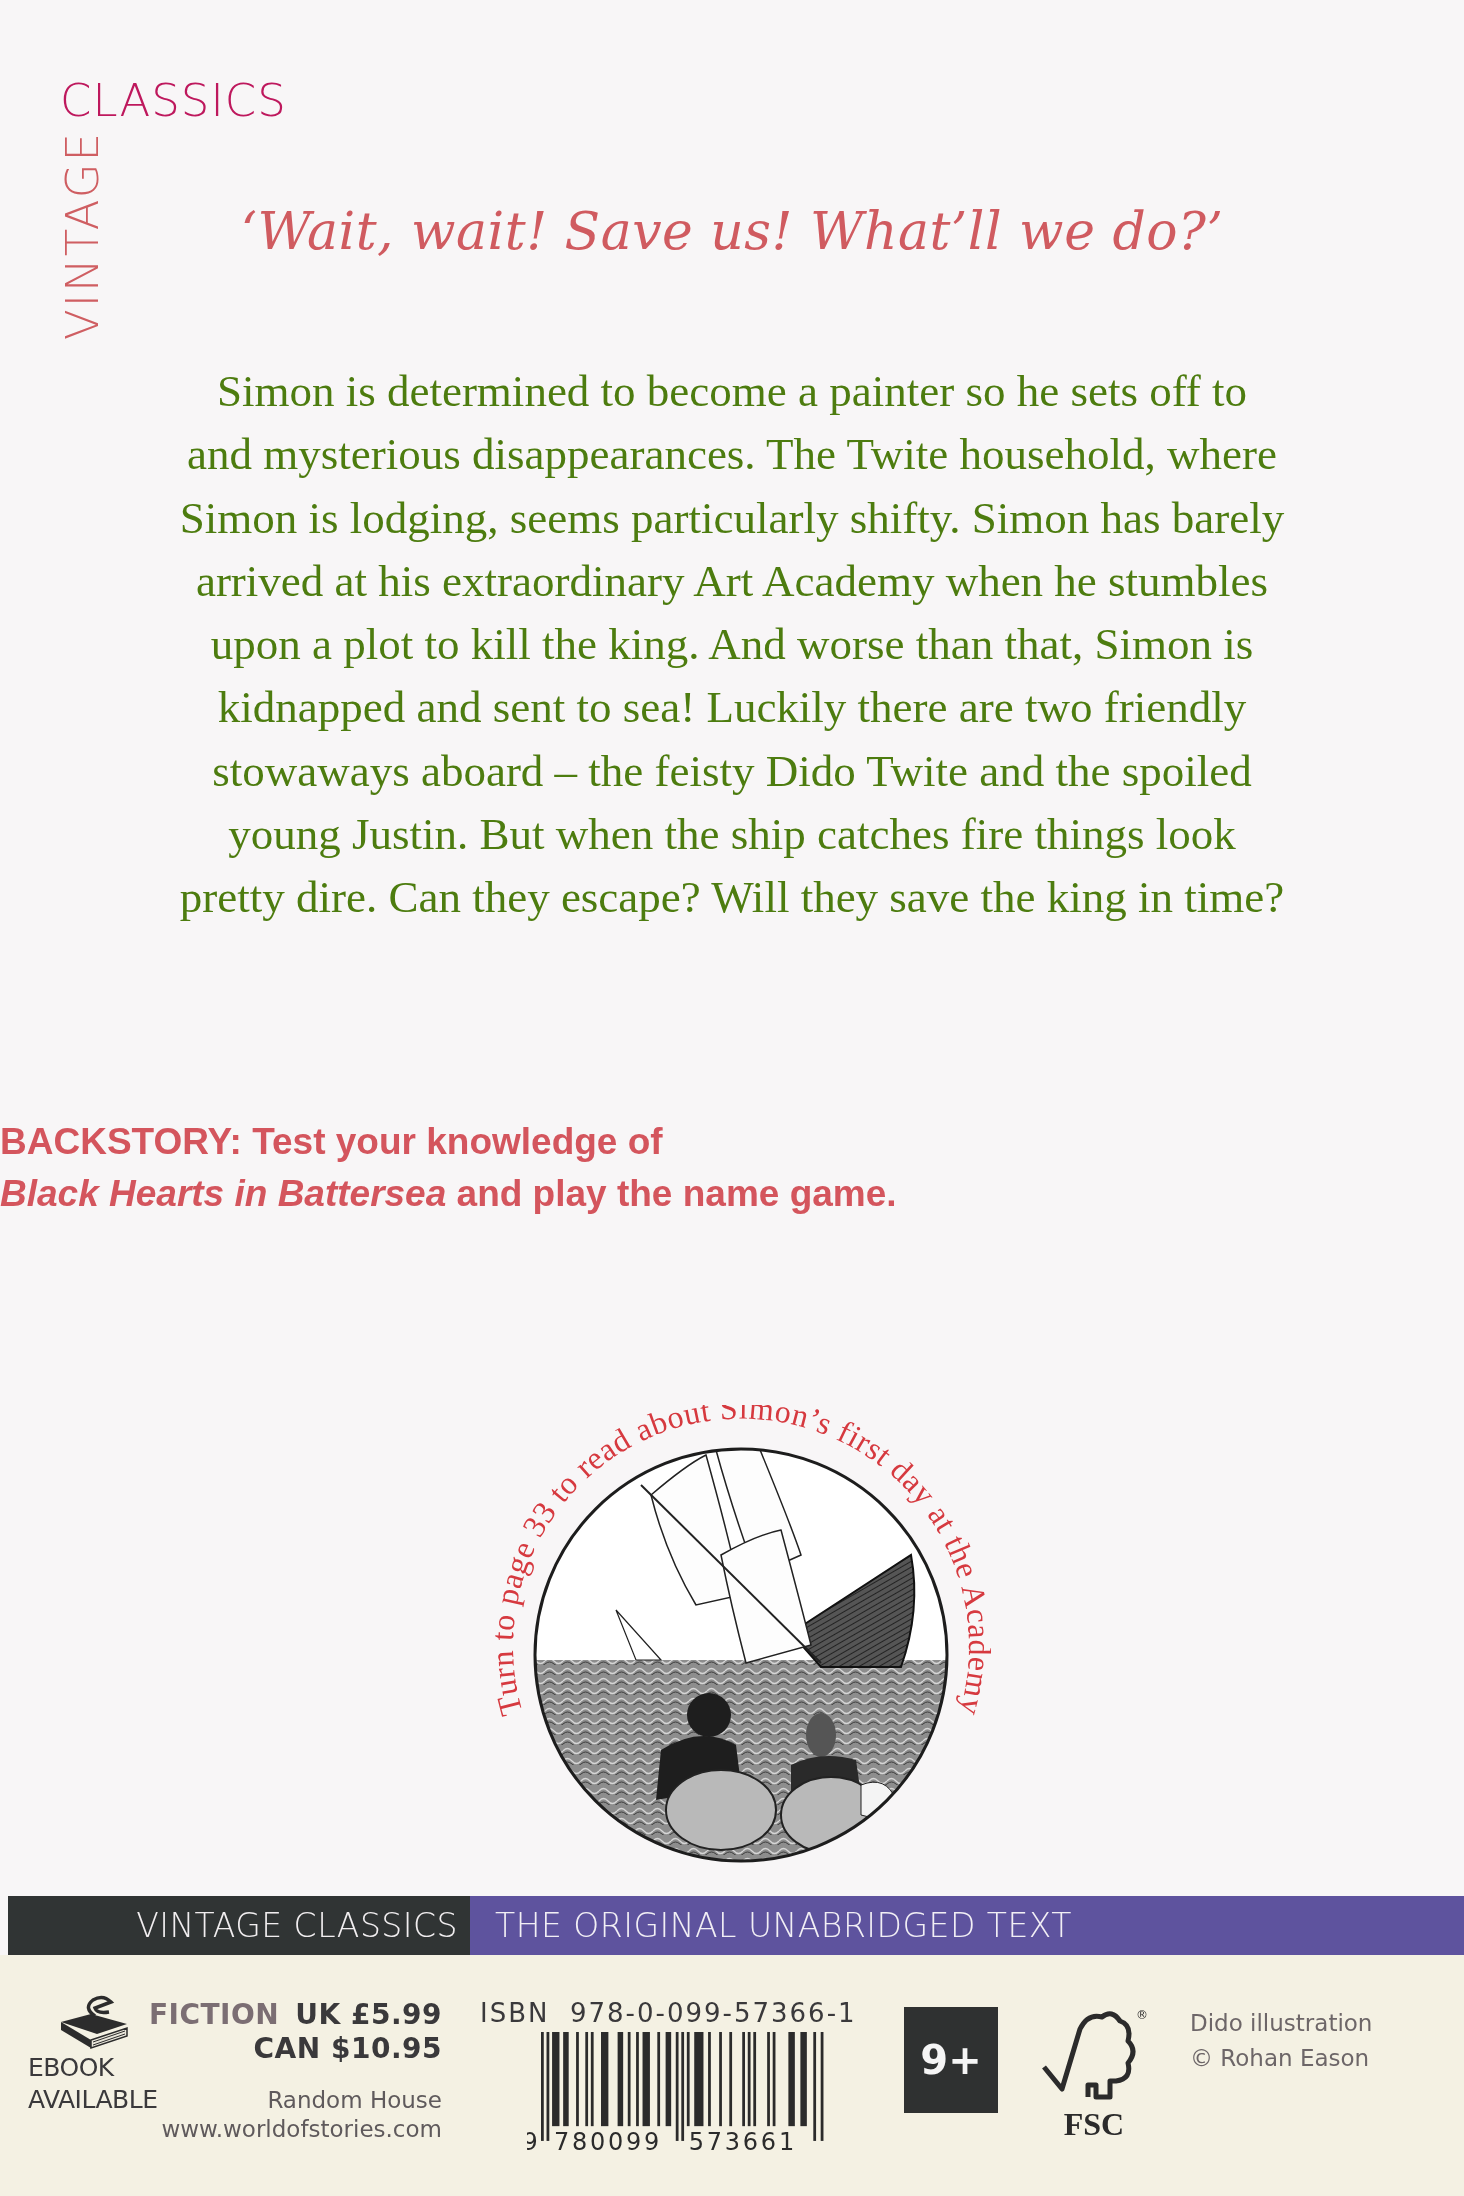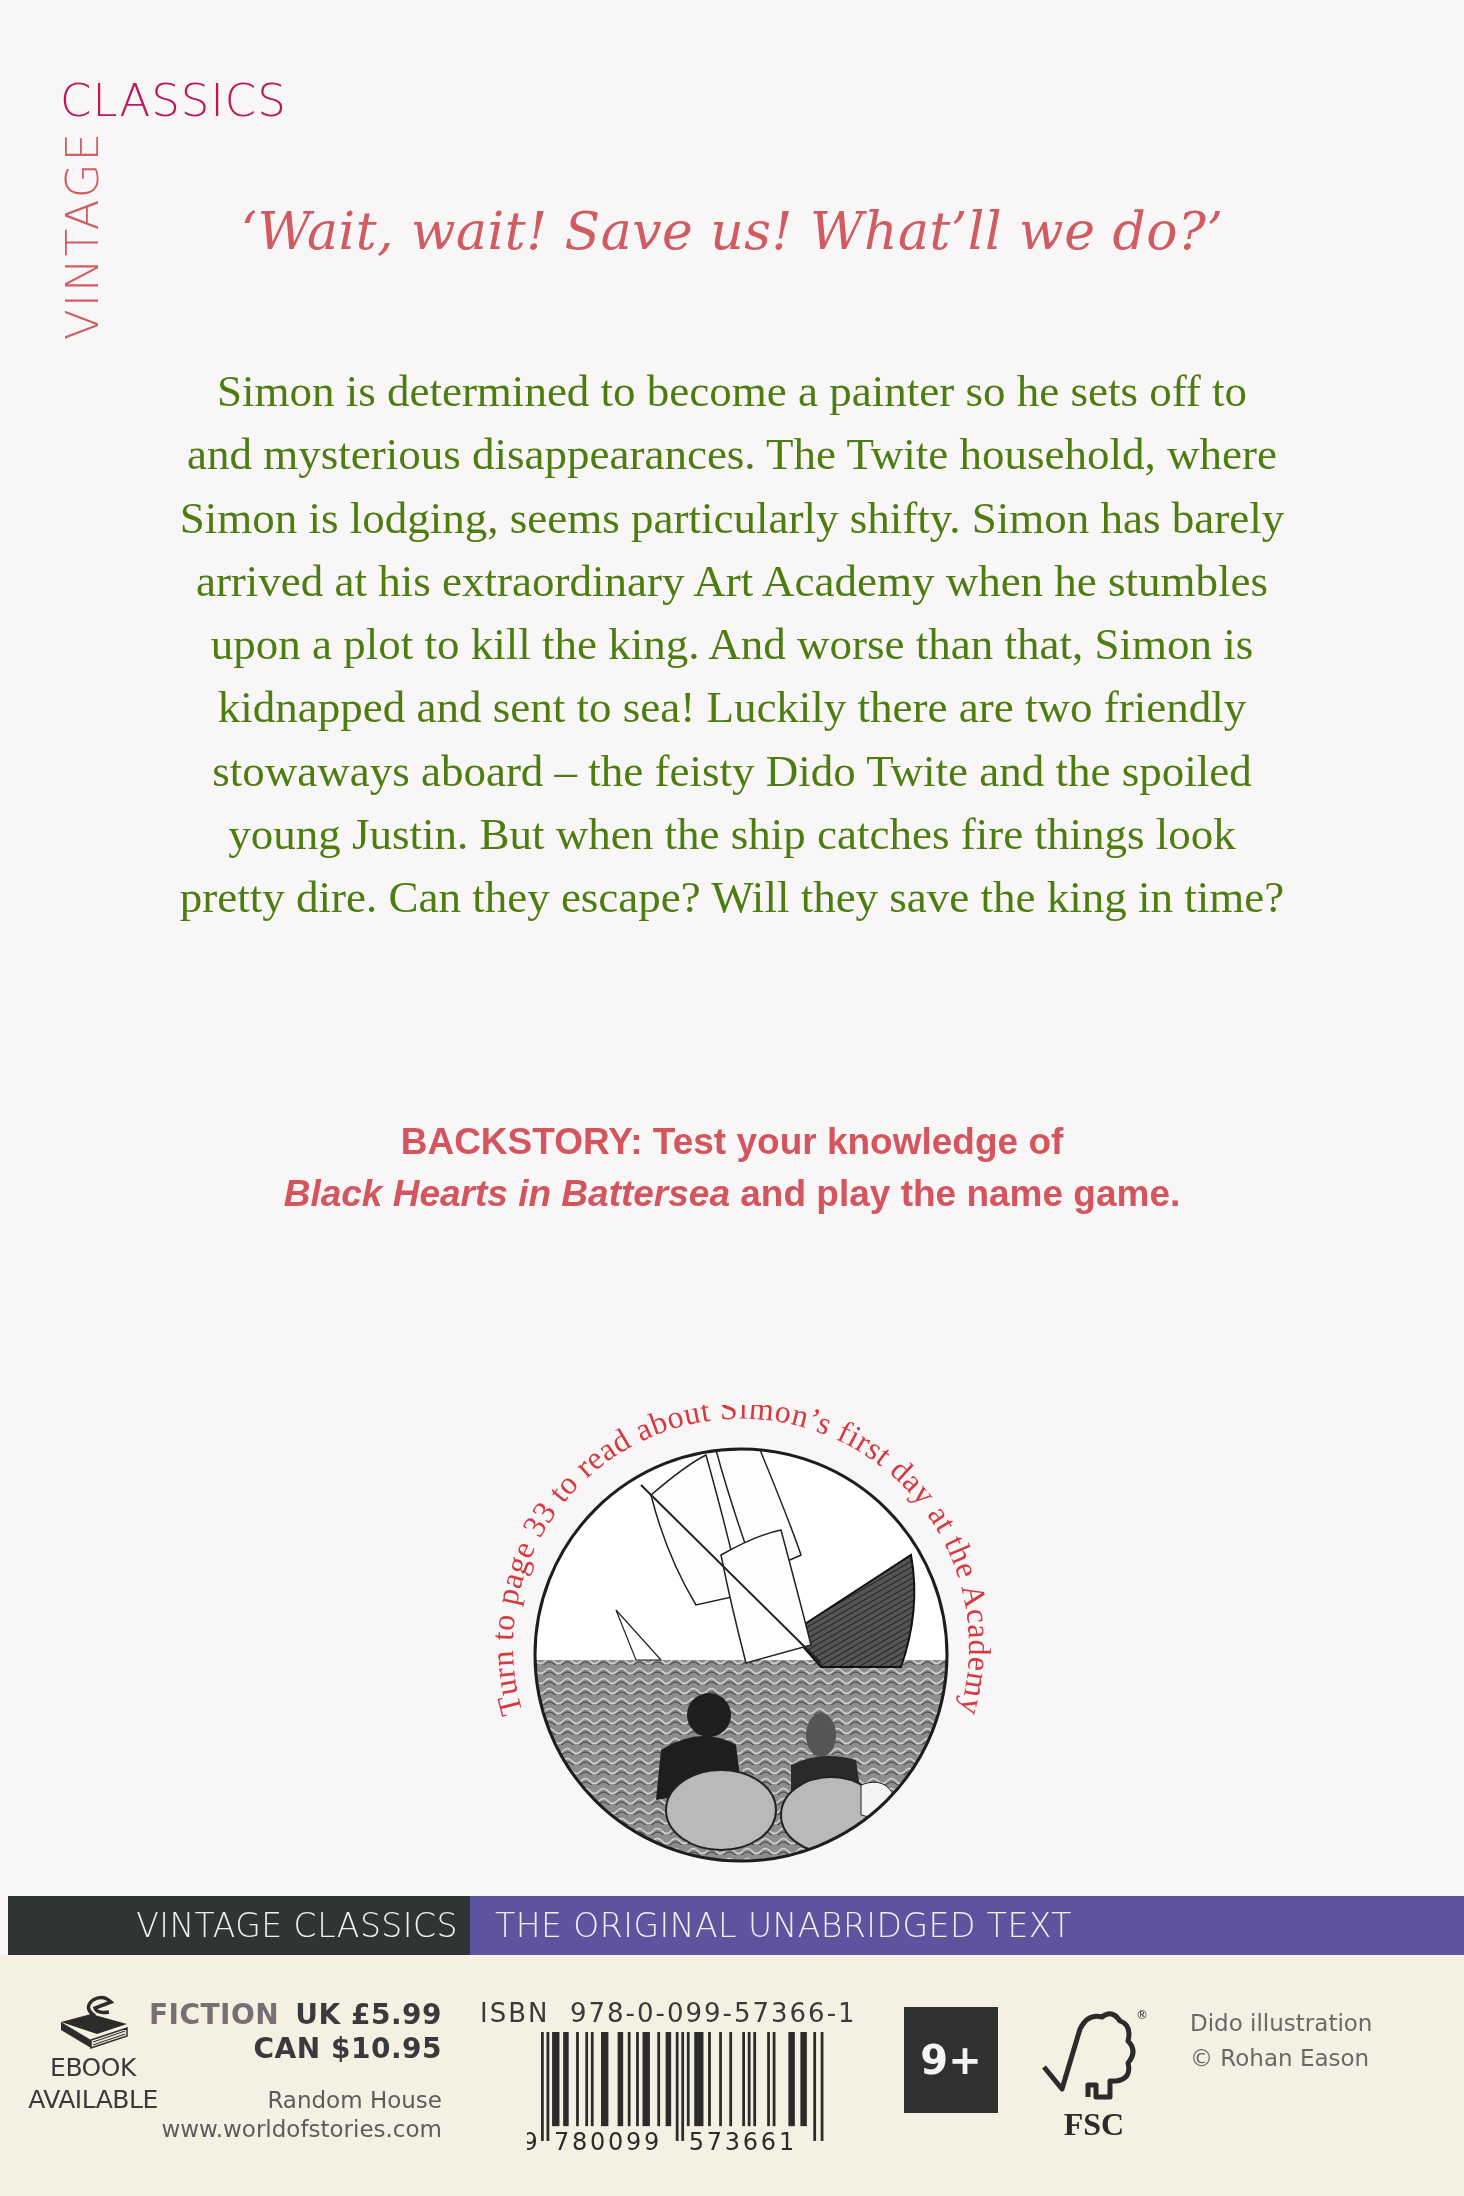--- a/index.html
+++ b/index.html
@@ -26,21 +26,21 @@
     font-family: "DejaVu Serif", serif; font-style: italic;
     font-size: 52px; color: #d05b60; line-height: 1; letter-spacing: 0.5px;
   }
   .blurb {
     position: absolute; left: 100px; width: 1264px; top: 360px;
     text-align: center; color: #4d7c0f;
     font-family: "Liberation Serif", serif; font-size: 45px; line-height: 63.3px;
   }
   .blurb .line { display: block; white-space: nowrap; }
   .backstory {
-    position: absolute; left: 0; width: 1464px; top: 1116px; text-align: center;
+    position: absolute; left: 0; width: 1464px; top: 1116px; 
     font-family: "Liberation Sans", sans-serif; font-weight: bold; font-size: 37px;
     color: #d4555d; line-height: 52px;
   }
   .backstory .line { display: block; white-space: nowrap; }
   .backstory i { font-style: italic; }
   
   .illus { position: absolute; left: 491px; top: 1405px; width: 500px; height: 500px; }
   
   .band { position: absolute; left: 8px; top: 1896px; width: 1464px; height: 59px; }
   .band-dark {
@@ -52,21 +52,21 @@
   .band-purple {
     position: absolute; left: 462px; top: 0; right: 0; height: 59px; background: #5e539e;
     color: #f2eff5; font-family: "DejaVu Sans", sans-serif; font-size: 33px; font-weight: 300;
     box-sizing: border-box; padding-left: 25px; line-height: 59px; letter-spacing: 0.5px;
     white-space: nowrap;
   }
   
   .footer { position: absolute; left: 0; top: 1955px; width: 1464px; height: 241px; background: #f4f1e3; }
   .sans { font-family: "DejaVu Sans", sans-serif; }
   .ebook-label {
-    position: absolute; left: 28px; width: 130px; text-align: center; top: 2052px;
+    position: absolute; left: 28px; width: 130px; top: 2052px;
     font-size: 25px; color: #3a393b; line-height: 32px; letter-spacing: -0.5px;
   }
   .price-block { position: absolute; right: 1022px; top: 1998px; text-align: right; color: #3a393b; white-space: nowrap; }
   .price-row { font-size: 28px; font-weight: bold; line-height: 34px; letter-spacing: 0.5px; }
   .fiction { color: #7b6e73; margin-right: 16px; }
   .publisher { position: absolute; right: 1022px; top: 2086px; text-align: right; color: #5f5a5c; font-size: 23px; line-height: 29px; white-space: nowrap; }
   .isbn-label { position: absolute; left: 480px; top: 1998px; font-size: 26px; color: #3a393b; letter-spacing: 2px; white-space: nowrap; }
   .barcode { position: absolute; left: 527px; top: 2032px; width: 316px; height: 120px; }
   .age-badge {
     position: absolute; left: 904px; top: 2007px; width: 94px; height: 106px; background: #2f3131;

